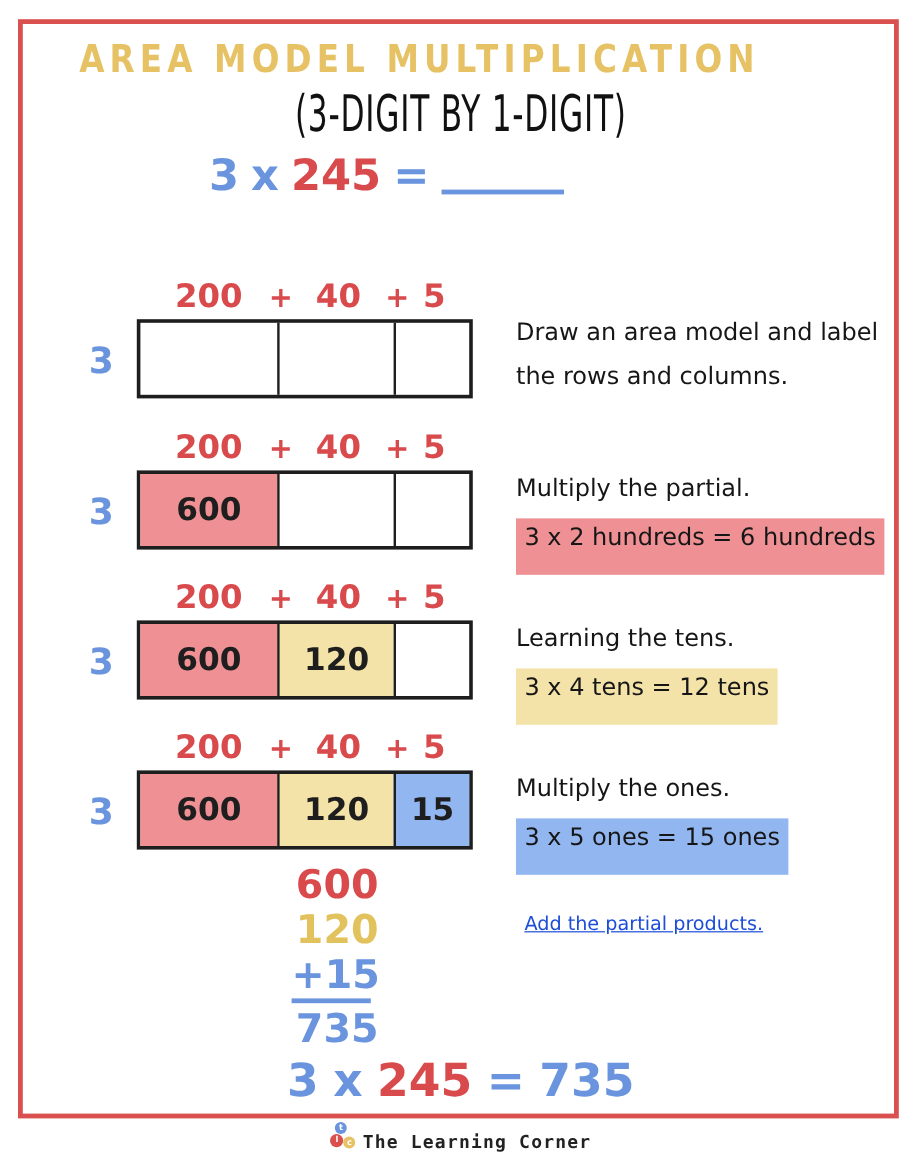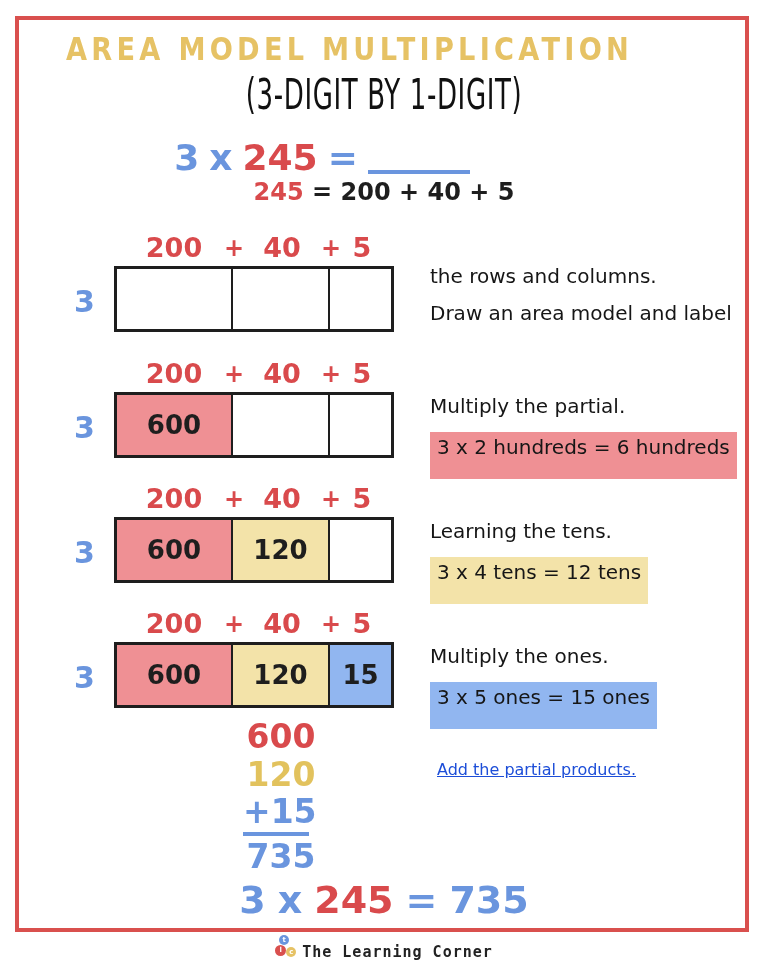--- a/index.html
+++ b/index.html
@@ -17,21 +17,21 @@
     font-size:32px;font-weight:700;letter-spacing:5px;color:var(--title-gold);
   }
   .title .squeeze{display:inline-block;transform:scaleX(.85);transform-origin:center;}
   .subtitle{
     position:absolute;top:70px;left:0;width:768px;margin:0;text-align:center;
     font-size:42px;font-weight:400;color:#111;
   }
   .subtitle .squeeze{display:inline-block;transform:scaleX(.62);transform-origin:center;letter-spacing:1px;}
   
   .equation{
-    position:absolute;top:136px;left:0;width:644px;text-align:center;
+    position:absolute;top:124px;left:0;width:644px;text-align:center;
     font-size:36px;font-weight:700;
   }
   .equation span{margin:0 5px;}
   .blue{color:var(--text-blue);}
   .red{color:var(--text-red);}
   .gold{color:var(--text-gold);}
   .answer-blank{
     display:inline-block;width:102px;height:30px;margin-left:6px;
     border-bottom:4px solid var(--text-blue);transform:translateY(4px);
   }
@@ -129,24 +129,20 @@
     <span class="squeeze">AREA MODEL MULTIPLICATION</span>
   </h1>
   <h2 class="subtitle">
     <span class="squeeze">(3-DIGIT BY 1-DIGIT)</span>
   </h2>
 
   <div class="equation">
     <span class="blue">3</span><span class="blue">x</span><span class="red">245</span><span class="blue">=</span><span class="answer-blank"></span>
   </div>
 
-  <div class="decomp">
-    <span class="red">245</span>
-    <span>= 200 + 40 + 5</span>
-  </div>
 
   <section class="model model-0">
     <div class="col-labels">
       <span class="cl-0">200</span>
       <span class="cl-1">+</span>
       <span class="cl-2">40</span>
       <span class="cl-3">+</span>
       <span class="cl-4">5</span>
     </div>
     <span class="row-factor">3</span>
@@ -155,22 +151,22 @@
           <span></span>
         </div>
       <div class="cell cell-b">
           <span></span>
         </div>
       <div class="cell cell-c">
           <span></span>
         </div>
     </div>
     <div class="step-text">
+      <p>Draw an area model and label</p>
       <p>the rows and columns.</p>
-      <p>Draw an area model and label</p>
     </div>
   </section>
 
   <section class="model model-1">
     <div class="col-labels">
       <span class="cl-0">200</span>
       <span class="cl-1">+</span>
       <span class="cl-2">40</span>
       <span class="cl-3">+</span>
       <span class="cl-4">5</span>

